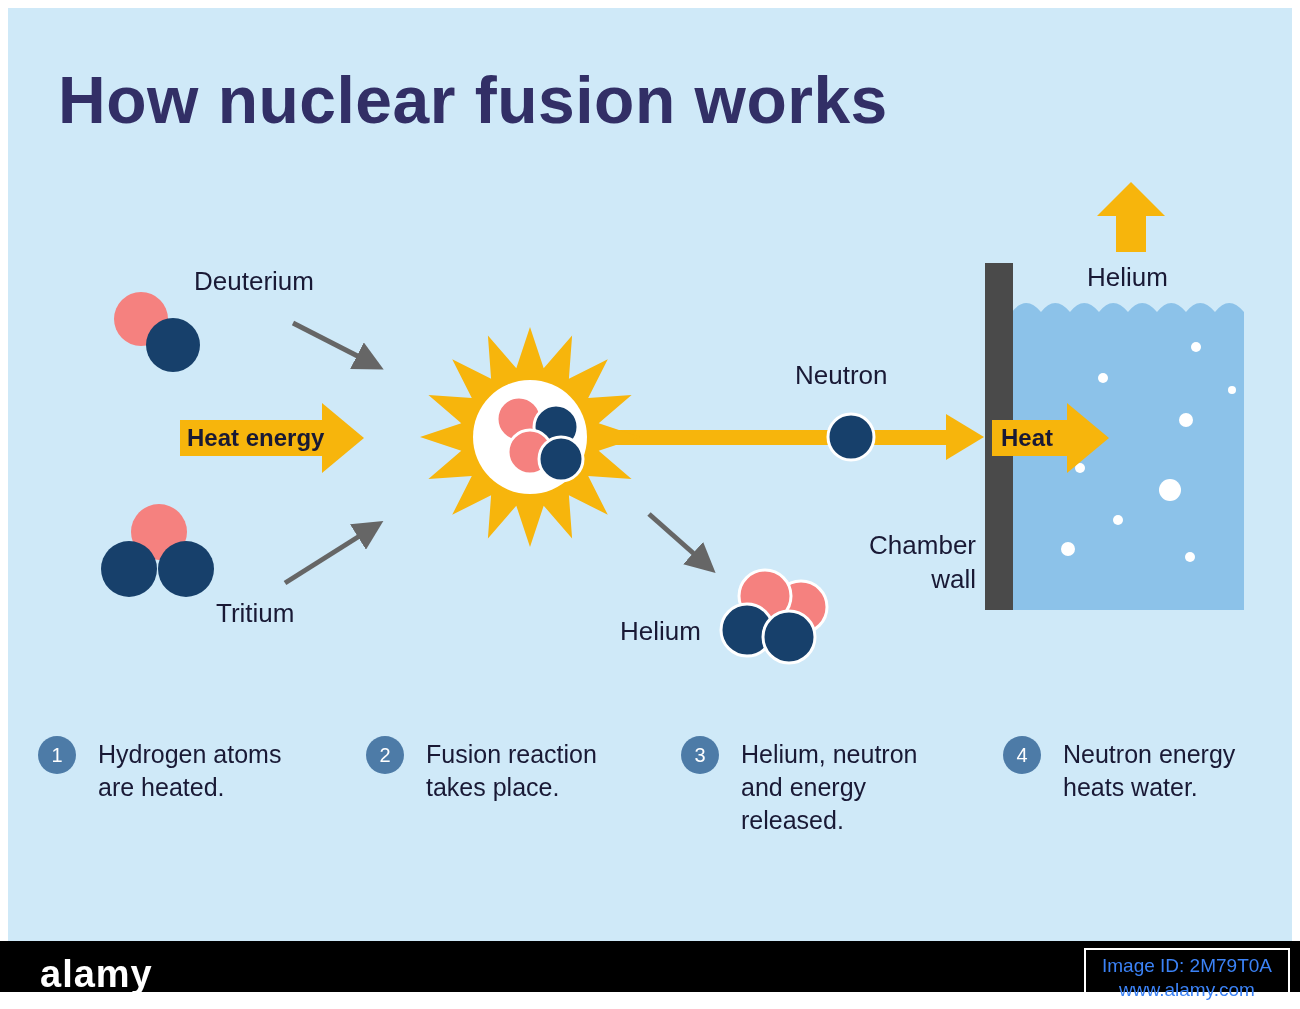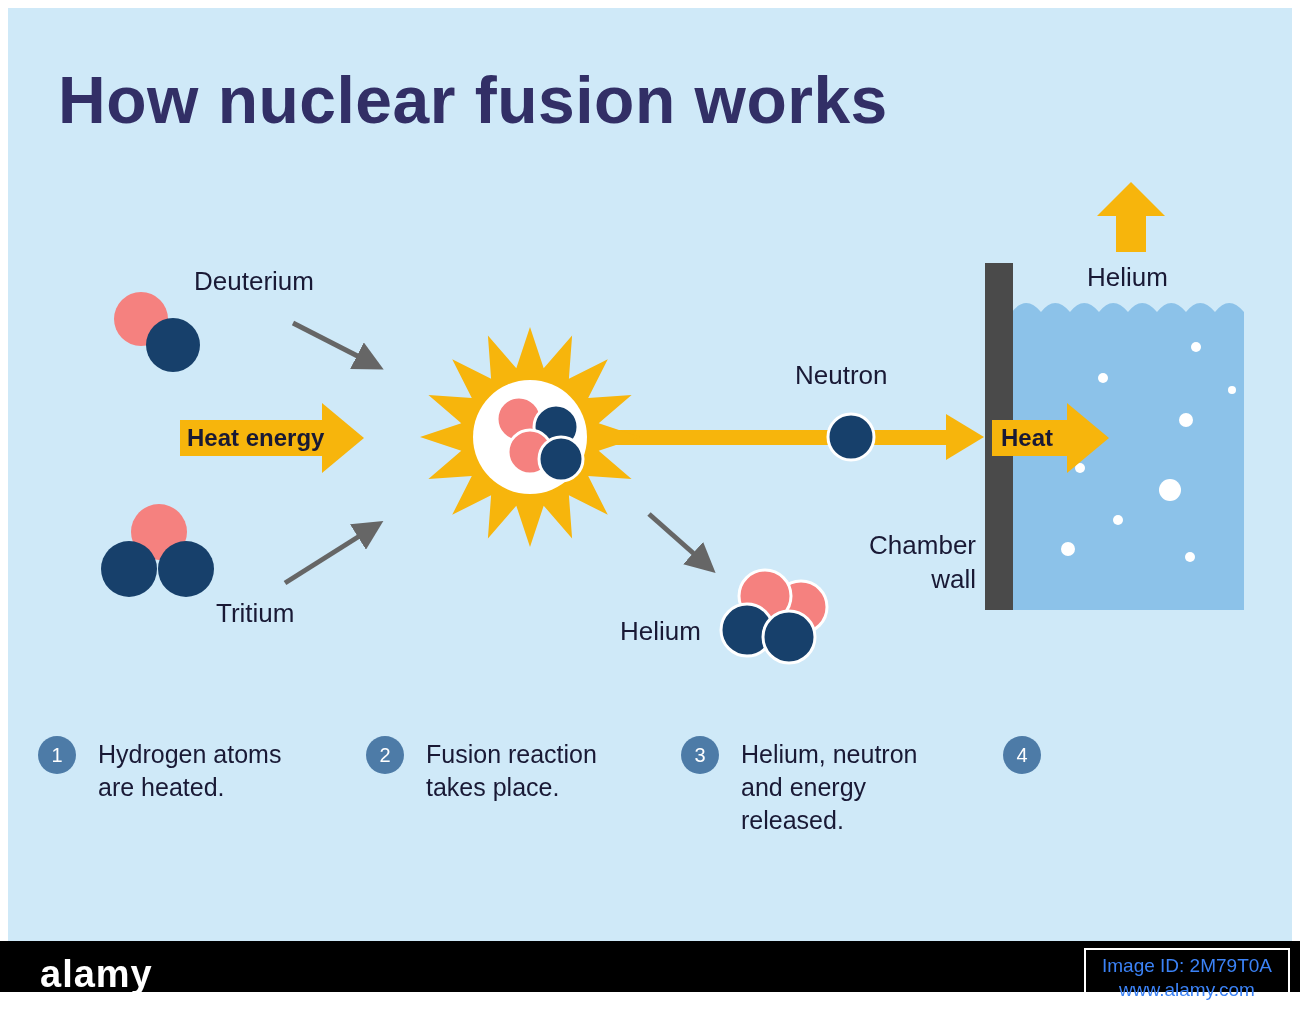--- a/index.html
+++ b/index.html
@@ -144,20 +144,21 @@
   <div class="step step-2">
     <div class="badge">2</div>
     <div class="step-text">Fusion reaction takes place.</div>
   </div>
   <div class="step step-3">
     <div class="badge">3</div>
     <div class="step-text">Helium, neutron and energy released.</div>
   </div>
   <div class="step step-4">
     <div class="badge">4</div>
+    <div class="step-text">Neutron energy heats water.</div>
   </div>
 
   <div class="footer">
     <div class="brand">alamy</div>
     <div class="id-box">
       <div>Image ID: 2M79T0A</div>
       <div>www.alamy.com</div>
     </div>
   </div>
 </div>

